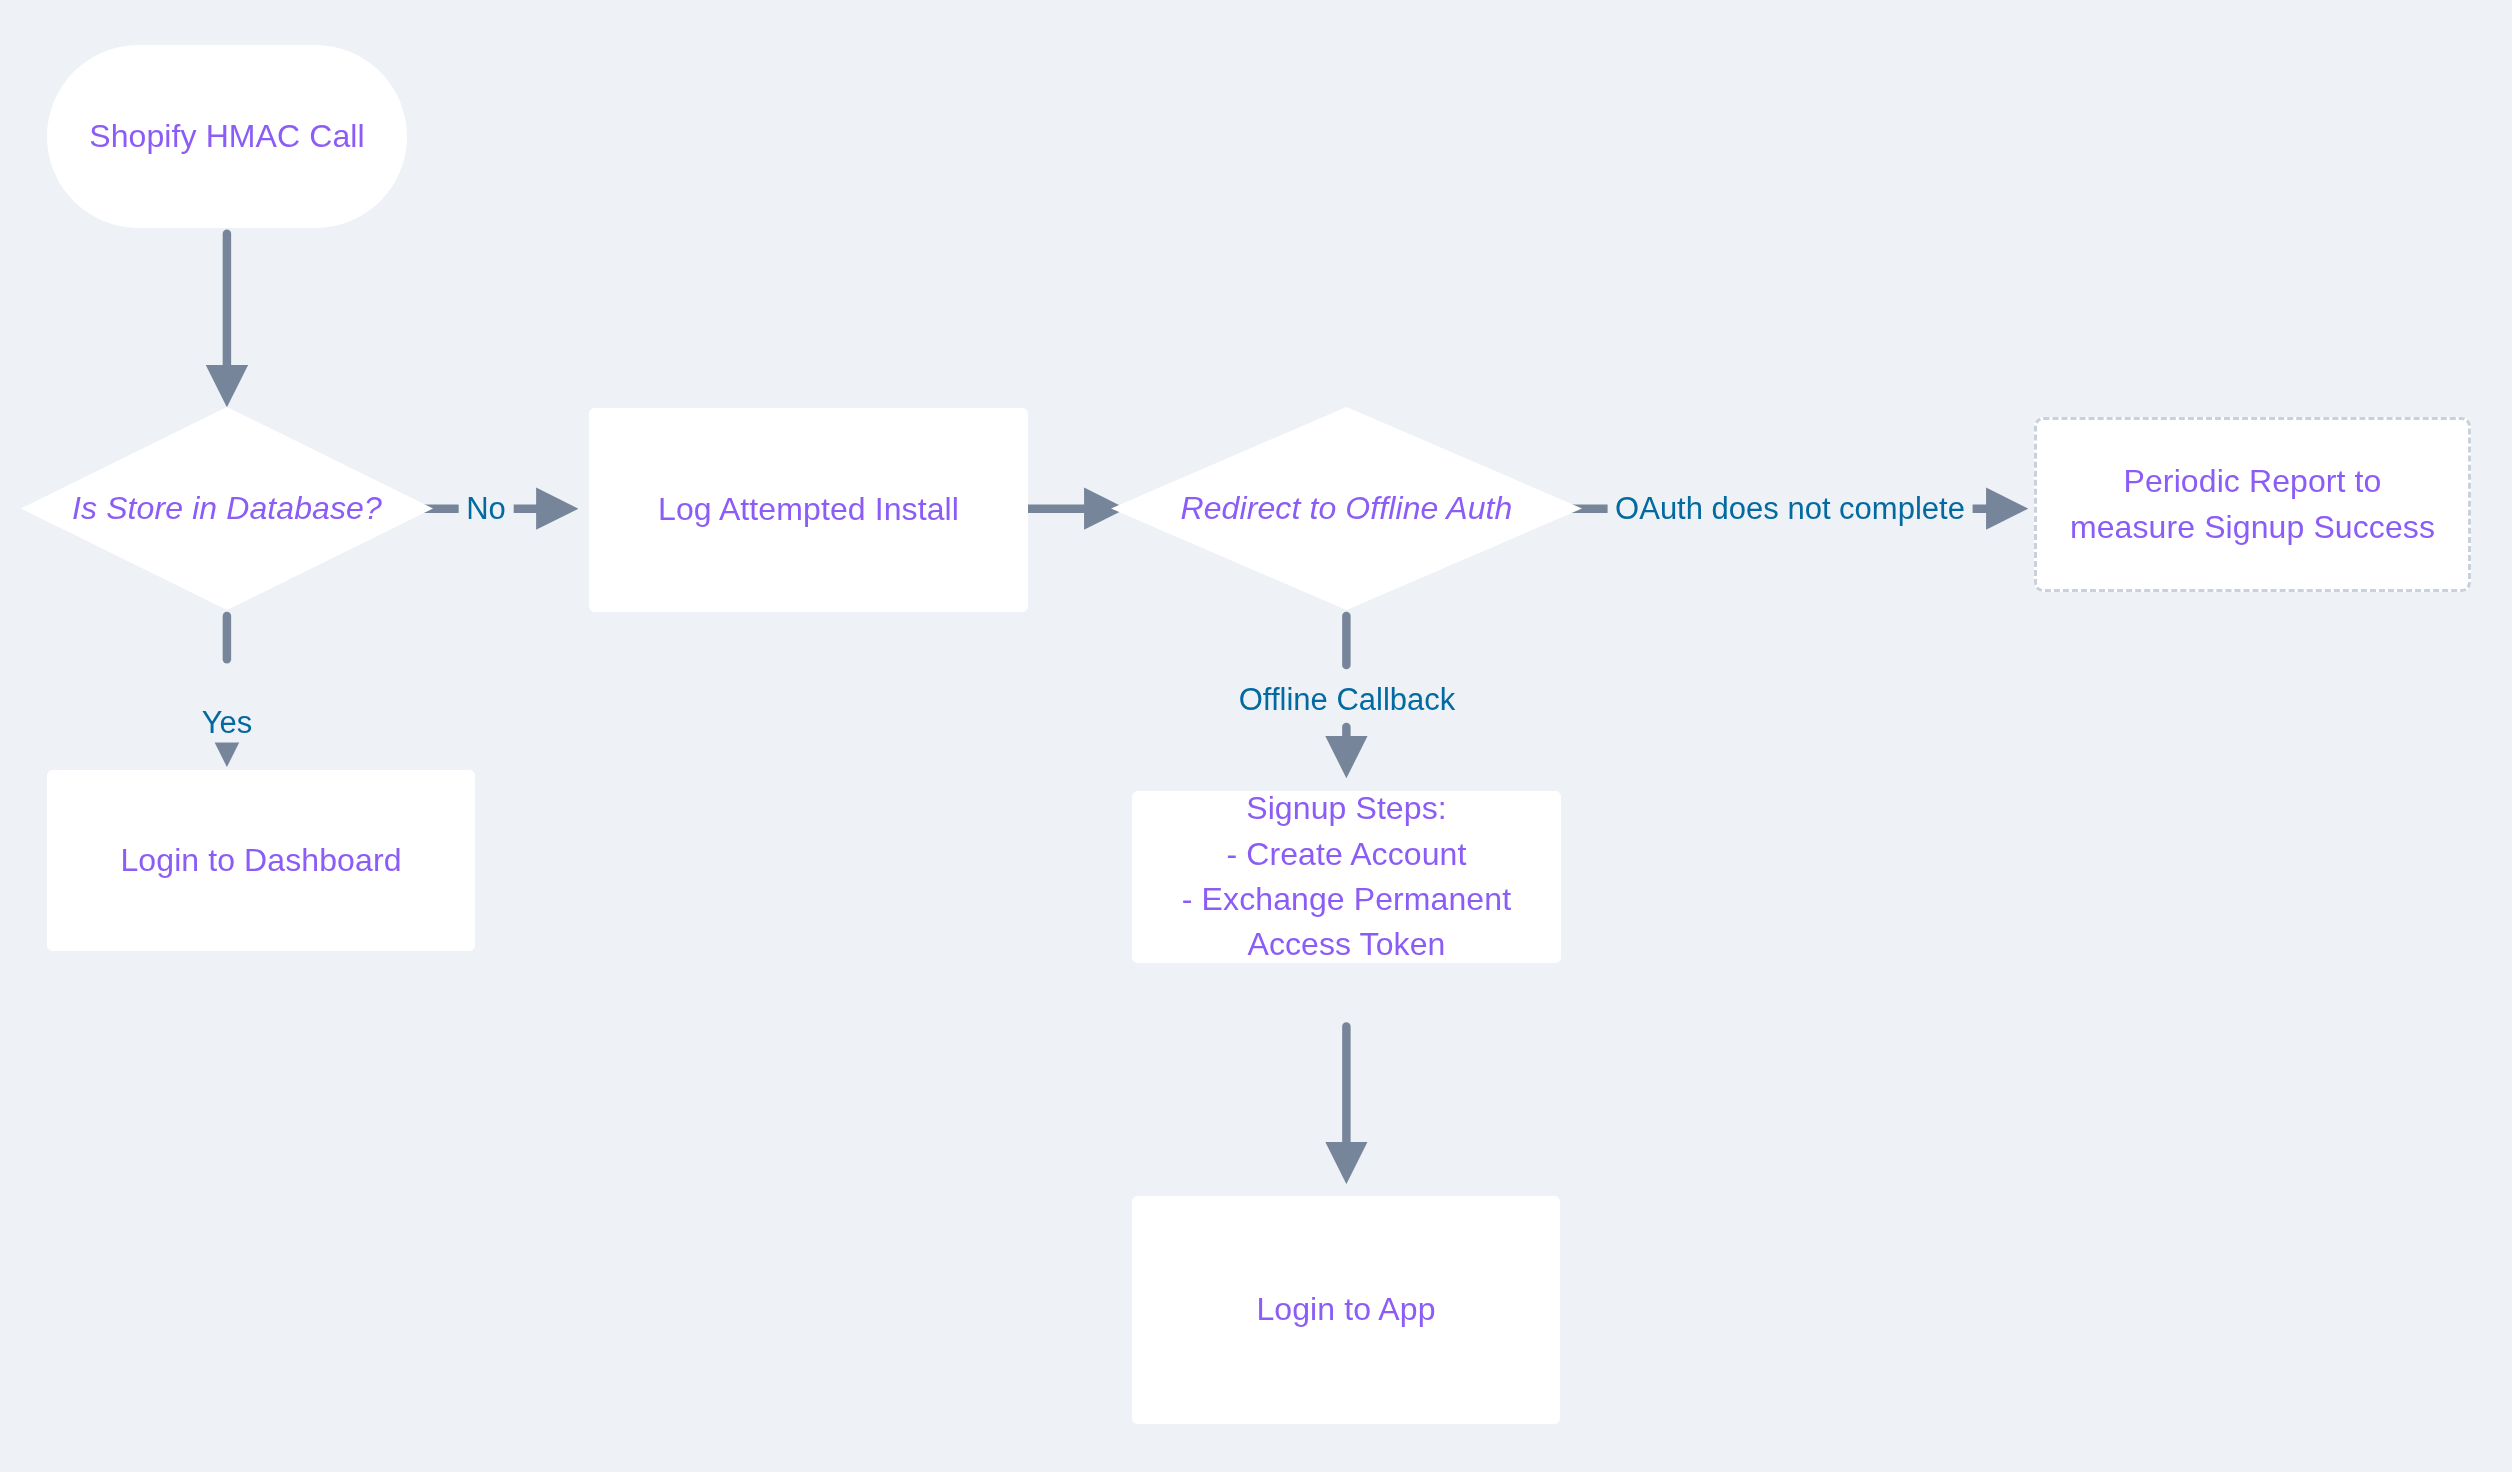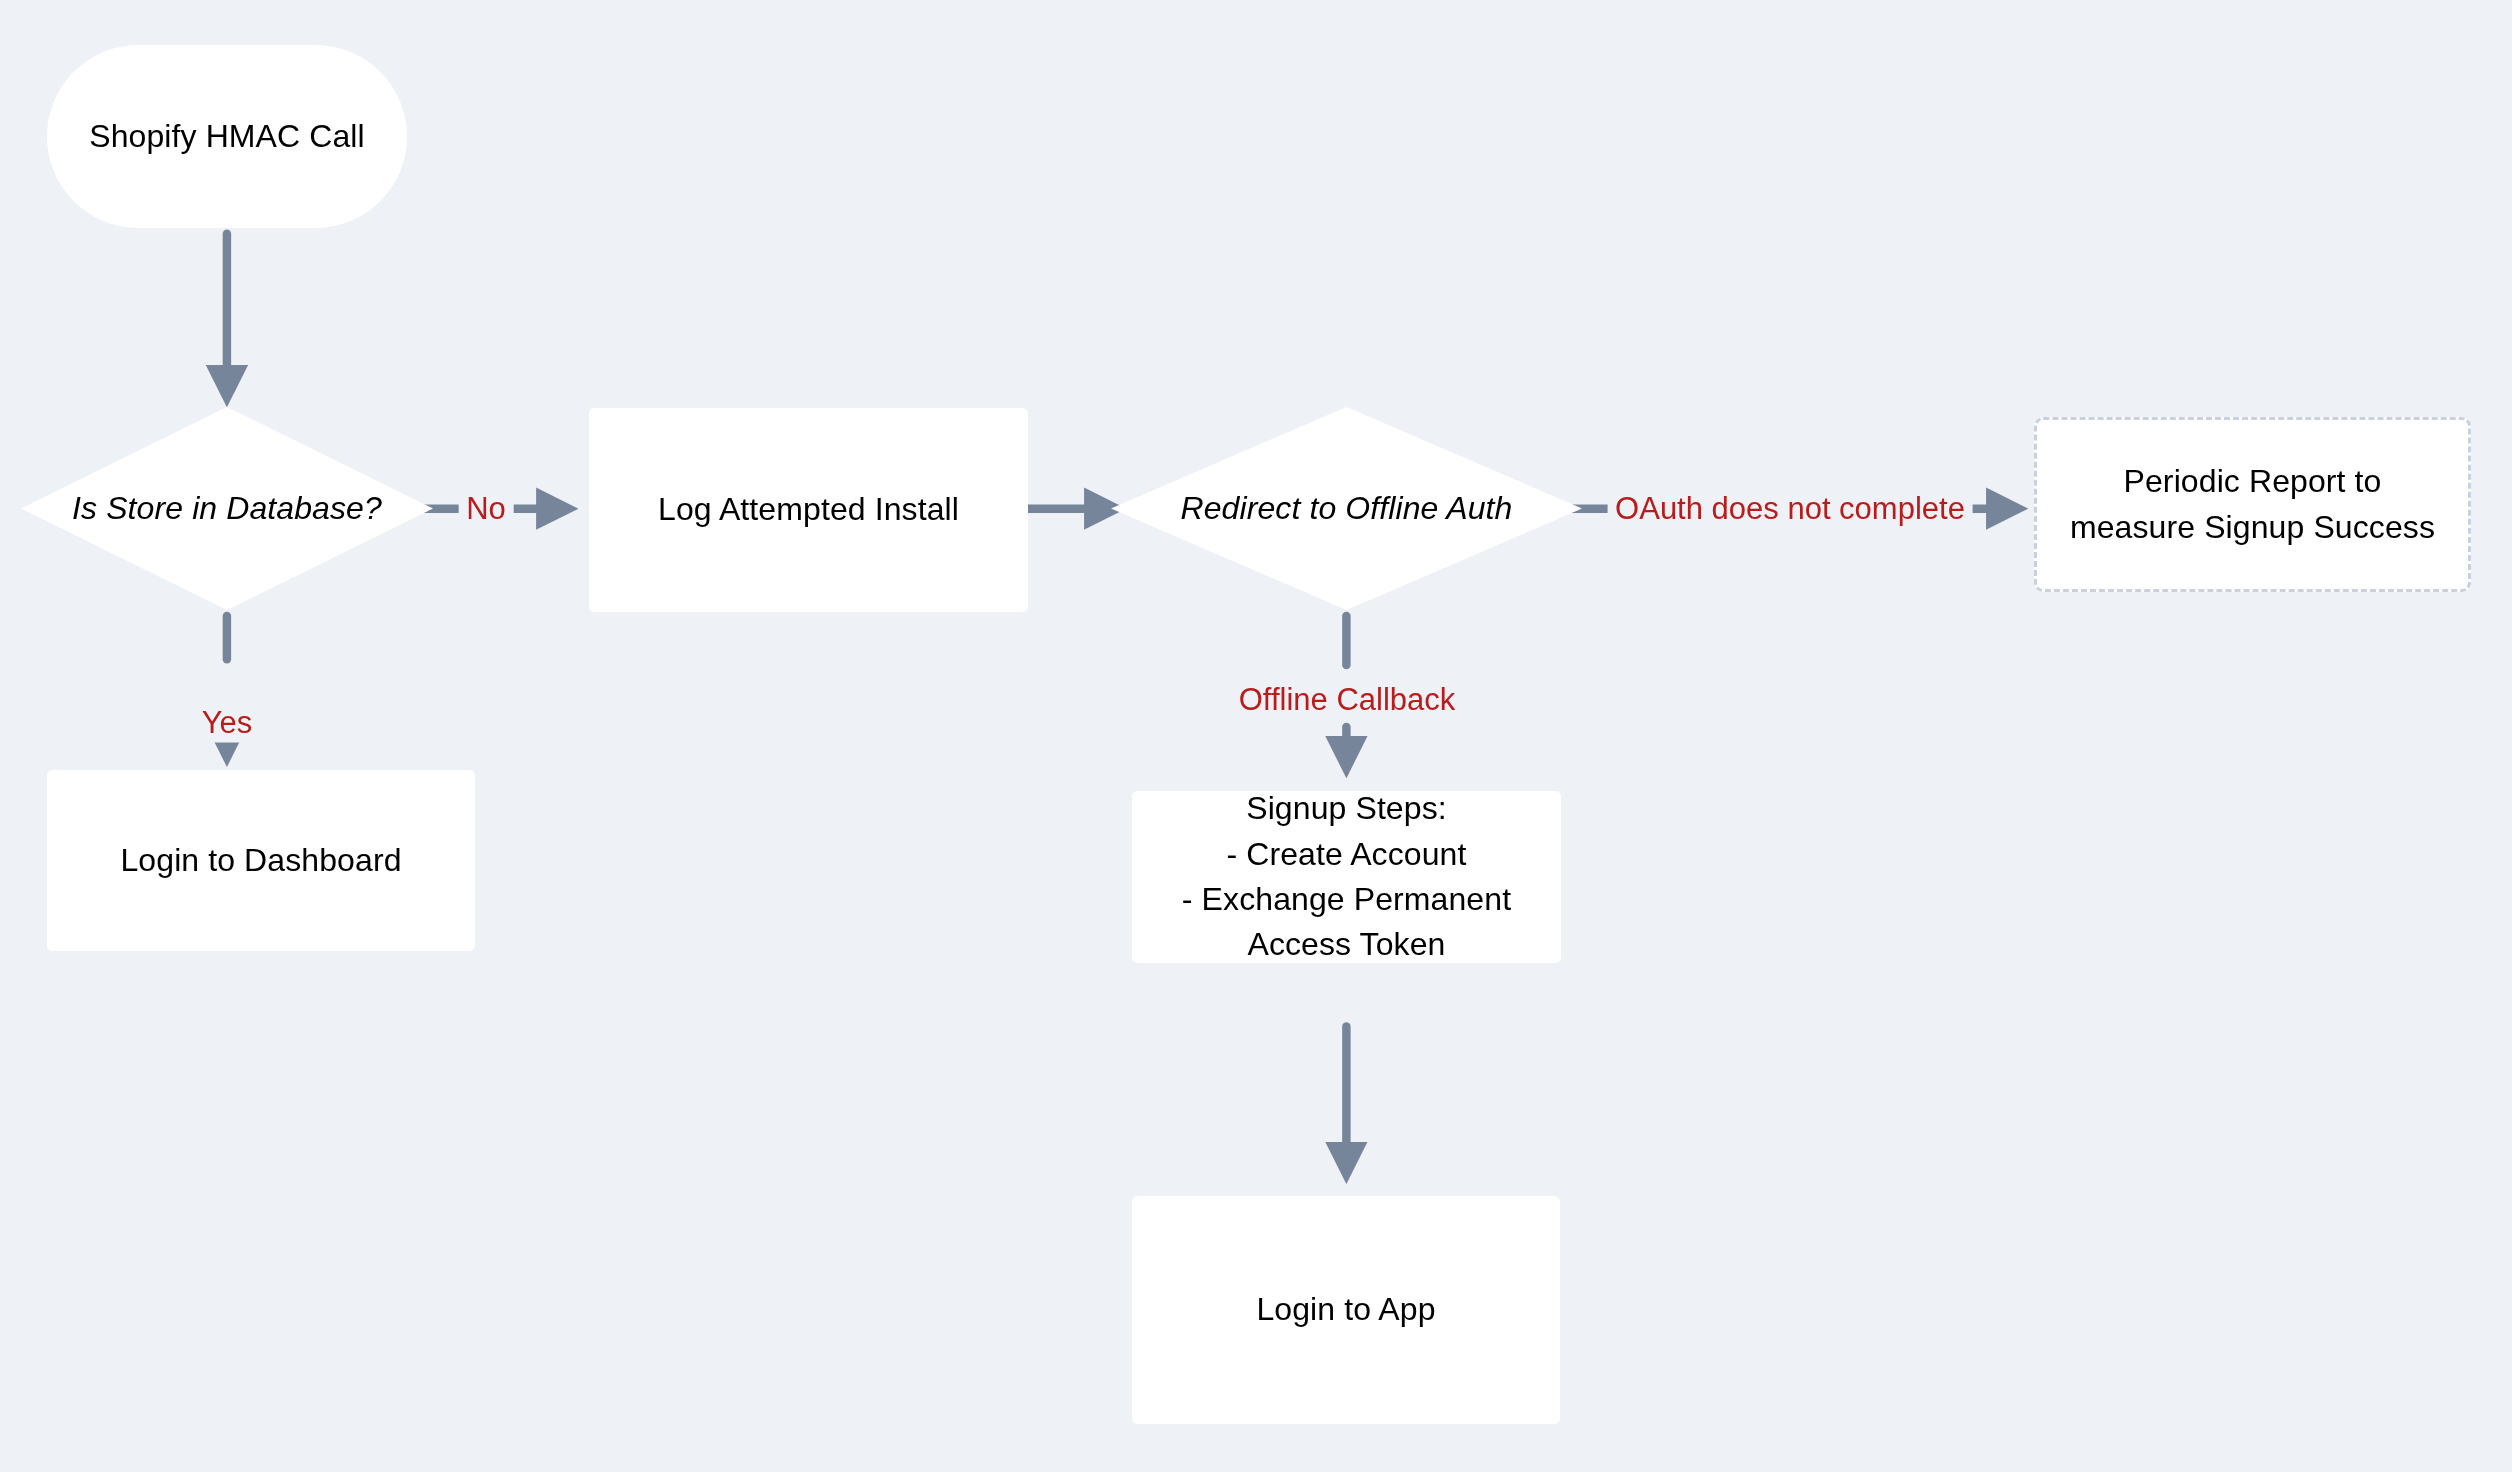--- a/index.html
+++ b/index.html
@@ -26,21 +26,21 @@
     height: 1473px;
     pointer-events: none;
   }
   .node {
     position: absolute;
     box-sizing: border-box;
     display: flex;
     align-items: center;
     justify-content: center;
     text-align: center;
-    color: #000000;
+    color: #8b5cf6;
     font-size: 32px;
     line-height: 1.42;
     letter-spacing: 0.1px;
   }
   .node-rect {
     background: #ffffff;
     border-radius: 5.6px;
   }
   .node-pill {
     background: #ffffff;
@@ -67,21 +67,21 @@
     position: relative;
     z-index: 2;
     white-space: nowrap;
     font-style: italic;
   }
   .node-text {
     padding: 0 9.4px;
   }
   .edge-label {
     position: absolute;
-    color: #b91c1c;
+    color: #0369a1;
     font-size: 31px;
     line-height: 1.2;
     white-space: nowrap;
     background: #eef2f6;
     padding: 1.9px 7.5px;
     transform: translate(-50%, -50%);
   }
   .ml-line {
     white-space: pre-line;
   }

